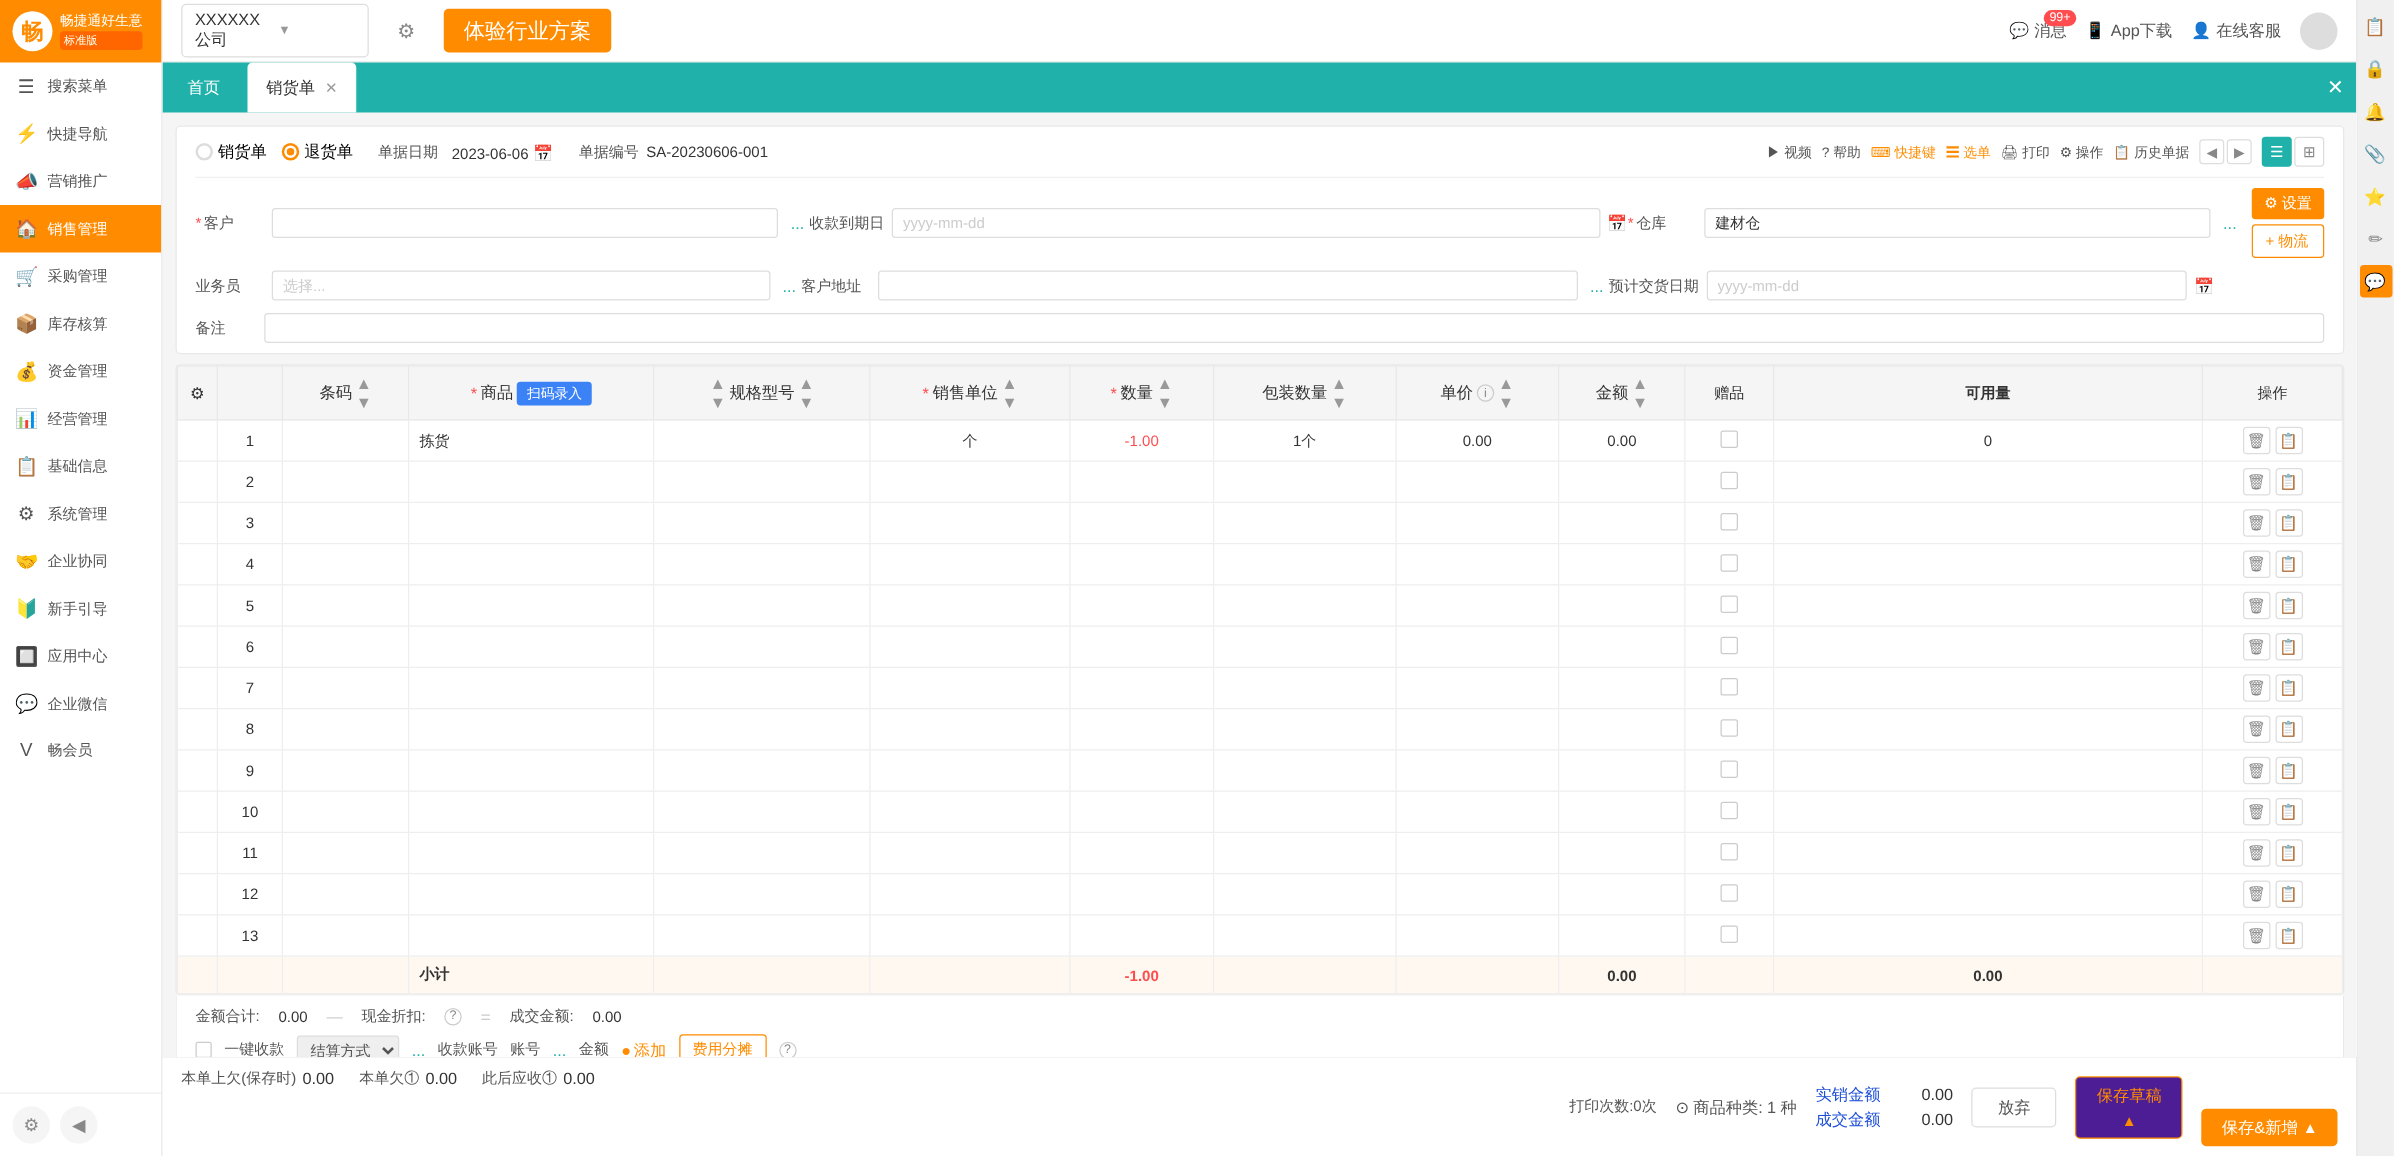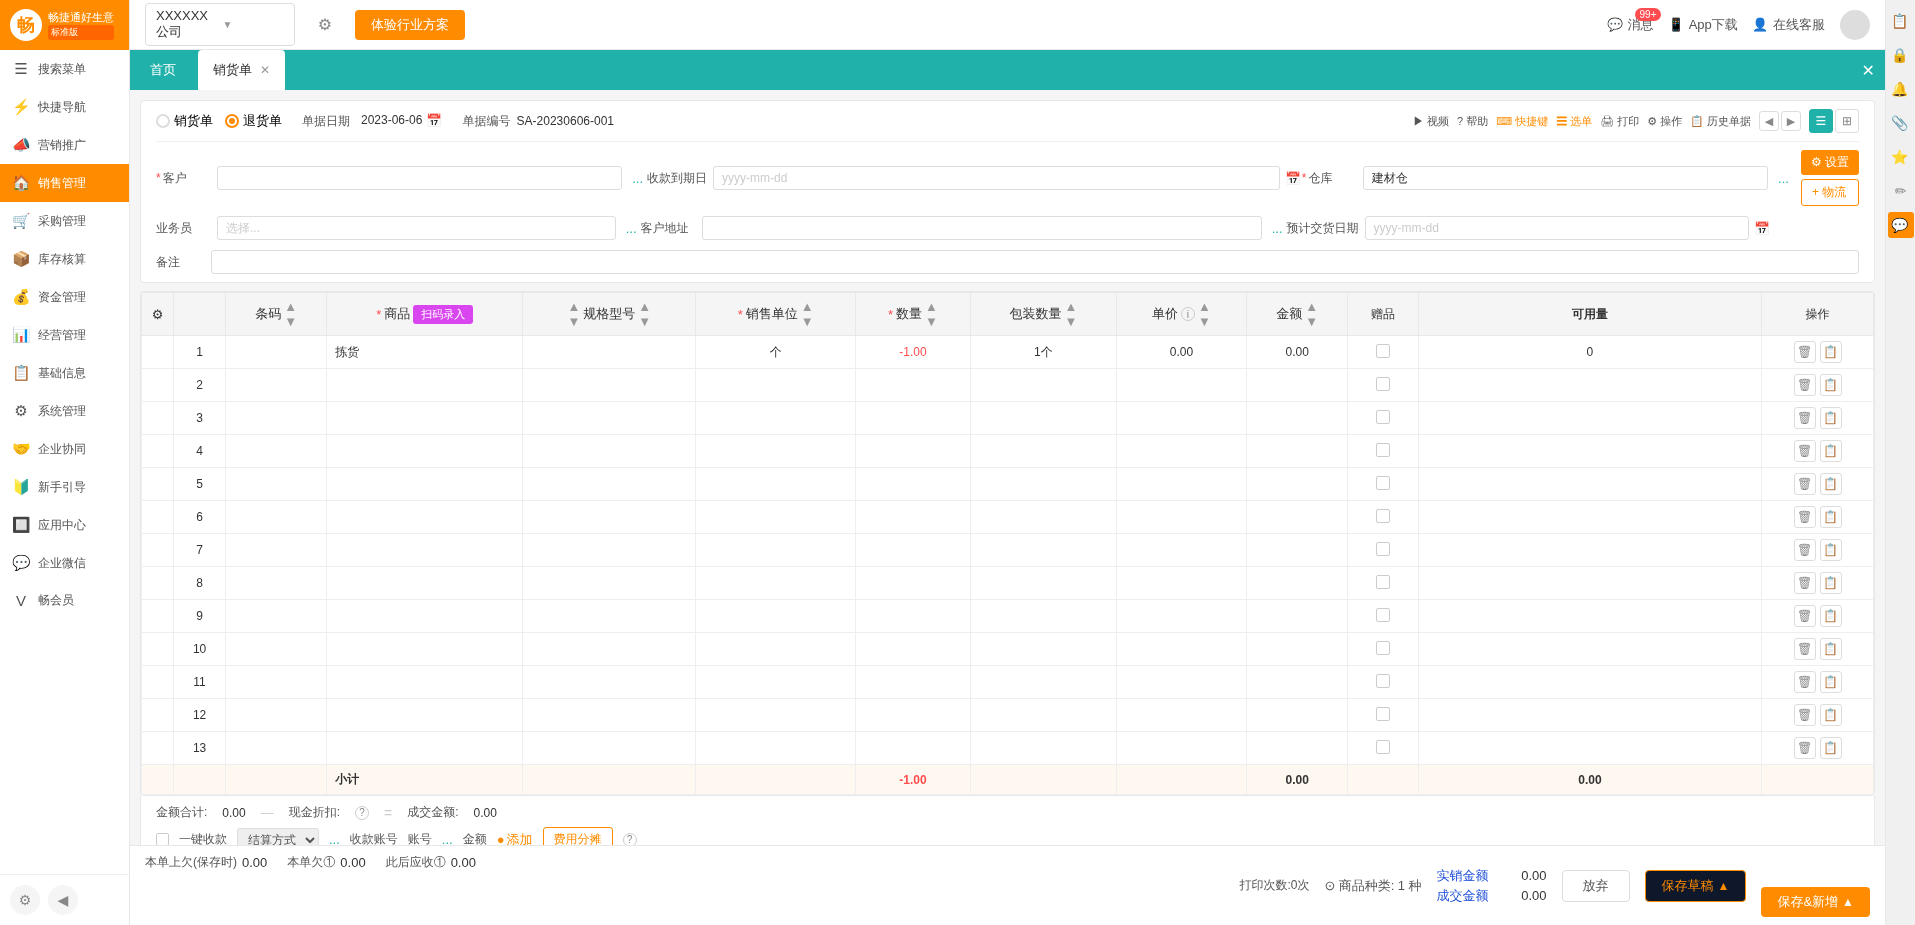--- a/index.html
+++ b/index.html
@@ -21,21 +21,21 @@
 
     
     .main { flex: 1; display: flex; flex-direction: column; height: 925px; overflow: hidden; }
 
     
     .topbar { background: #fff; height: 50px; display: flex; align-items: center; padding: 0 15px; gap: 15px; border-bottom: 1px solid #e8e8e8; flex-shrink: 0; }
     .topbar-company { display: flex; align-items: center; gap: 5px; border: 1px solid #ddd; border-radius: 4px; padding: 4px 10px; min-width: 150px; cursor: pointer; }
     .topbar-company span { flex: 1; font-size: 13px; color: #333; }
     .topbar-company .arrow { color: #999; font-size: 10px; }
     .topbar-gear { width: 30px; height: 30px; display: flex; align-items: center; justify-content: center; color: #888; cursor: pointer; font-size: 16px; }
-    .topbar-trial-btn { background: #ff8c00; color: #fff; border: none; border-radius: 4px; padding: 6px 16px; cursor: pointer; font-size: 13px; }
+    .topbar-trial-btn { background: #ff8c00; color: #fff; border: none; border-radius: 4px; padding: 6px 16px; cursor: pointer; font-size: 17px; }
     .topbar-right { margin-left: auto; display: flex; align-items: center; gap: 15px; }
     .topbar-right-item { display: flex; align-items: center; gap: 4px; cursor: pointer; color: #555; font-size: 12px; position: relative; }
     .badge { background: #ff4d4f; color: #fff; border-radius: 10px; font-size: 10px; padding: 1px 5px; position: absolute; top: -8px; right: -8px; }
     .topbar-avatar { width: 30px; height: 30px; border-radius: 50%; background: #ddd; }
 
     
     .tabbar { background: #20b2aa; height: 40px; display: flex; align-items: center; padding: 0; flex-shrink: 0; }
     .tab-home { padding: 0 20px; height: 40px; display: flex; align-items: center; color: #fff; cursor: pointer; font-size: 13px; }
     .tab-item { background: #fff; color: #333; padding: 0 15px; height: 40px; display: flex; align-items: center; gap: 8px; cursor: pointer; font-size: 13px; border-radius: 4px 4px 0 0; margin-left: 2px; }
     .tab-close { color: #999; font-size: 12px; cursor: pointer; }
@@ -51,21 +51,21 @@
     .form-label.required::before { content: '*'; color: #ff4d4f; margin-right: 2px; }
     .form-input { flex: 1; border: 1px solid #ddd; border-radius: 3px; padding: 4px 8px; font-size: 12px; color: #333; outline: none; min-width: 80px; }
     .form-input::placeholder { color: #ccc; }
     .form-dots { color: #20b2aa; cursor: pointer; padding: 0 4px; }
     .form-cal-icon { color: #999; cursor: pointer; }
     .radio-group { display: flex; align-items: center; gap: 12px; }
     .radio-item { display: flex; align-items: center; gap: 4px; cursor: pointer; }
     .radio-circle { width: 14px; height: 14px; border-radius: 50%; border: 2px solid #ddd; display: flex; align-items: center; justify-content: center; }
     .radio-circle.active { border-color: #ff8c00; }
     .radio-circle.active::after { content: ''; width: 6px; height: 6px; border-radius: 50%; background: #ff8c00; }
-    .date-field { display: flex; align-items: flex-start; gap: 4px; }
+    .date-field { display: flex; align-items: flex-end; gap: 4px; }
     .doc-number { display: flex; align-items: center; gap: 6px; }
     .doc-label { color: #555; font-size: 12px; }
     .doc-value { font-size: 12px; color: #333; }
     .toolbar-icons { margin-left: auto; display: flex; align-items: center; gap: 8px; }
     .toolbar-btn { font-size: 11px; color: #555; cursor: pointer; display: flex; align-items: center; gap: 2px; white-space: nowrap; }
     .toolbar-btn.orange { color: #ff8c00; }
     .nav-arrows { display: flex; gap: 2px; }
     .nav-arrow { width: 20px; height: 20px; border: 1px solid #ddd; border-radius: 3px; display: flex; align-items: center; justify-content: center; cursor: pointer; font-size: 11px; color: #888; }
     .view-switch { display: flex; gap: 2px; }
     .view-btn { width: 24px; height: 24px; border: 1px solid #ddd; border-radius: 3px; display: flex; align-items: center; justify-content: center; cursor: pointer; font-size: 12px; color: #888; }
@@ -78,21 +78,21 @@
     .header-top { display: flex; align-items: center; gap: 20px; padding-bottom: 8px; border-bottom: 1px solid #f0f0f0; position: relative; }
     .header-form-rows { padding-top: 8px; }
 
     
     .table-section { background: #fff; border: 1px solid #e8e8e8; border-radius: 4px; }
     table { width: 100%; border-collapse: collapse; }
     thead th { background: #f5f5f5; border: 1px solid #e8e8e8; padding: 6px 8px; font-size: 12px; color: #333; font-weight: normal; white-space: nowrap; text-align: center; }
     tbody td { border: 1px solid #eee; padding: 5px 8px; font-size: 12px; color: #333; text-align: center; height: 30px; }
     tbody td.red { color: #ff4d4f; }
     .subtotal-row td { background: #fff8f0; font-weight: bold; }
-    .scan-btn { background: #d946ef; color: #fff; border: none; border-radius: 3px; padding: 2px 8px; cursor: pointer; font-size: 11px; }
+    .scan-btn { background: #3b82f6; color: #fff; border: none; border-radius: 3px; padding: 2px 8px; cursor: pointer; font-size: 11px; }
     .col-actions { display: flex; align-items: center; justify-content: center; gap: 4px; }
     .icon-btn { width: 22px; height: 22px; border: 1px solid #ddd; border-radius: 3px; display: flex; align-items: center; justify-content: center; cursor: pointer; font-size: 12px; color: #888; background: #fff; }
     .checkbox-cell { width: 14px; height: 14px; border: 1px solid #ccc; border-radius: 2px; display: inline-block; }
     .sort-arrows { display: flex; flex-direction: column; font-size: 8px; color: #999; }
     th .th-content { display: flex; align-items: center; justify-content: center; gap: 3px; }
     .info-icon { width: 14px; height: 14px; border-radius: 50%; border: 1px solid #ccc; display: inline-flex; align-items: center; justify-content: center; font-size: 10px; color: #888; cursor: pointer; }
 
     
     .footer-section { background: #fff; border: 1px solid #e8e8e8; border-top: none; border-radius: 0 0 4px 4px; padding: 8px 15px; }
     .footer-row { display: flex; align-items: center; gap: 15px; }
@@ -110,21 +110,21 @@
     
     .bottombar { background: #fff; border-top: 1px solid #e8e8e8; padding: 8px 15px; display: flex; align-items: flex-start; gap: 20px; flex-shrink: 0; }
     .bottom-stat { display: flex; align-items: center; gap: 5px; font-size: 12px; color: #555; }
     .bottom-value { color: #333; }
     .bottom-right { margin-left: auto; display: flex; align-items: center; gap: 15px; }
     .bottom-summary { display: flex; flex-direction: column; align-items: flex-end; gap: 2px; }
     .bottom-summary-row { display: flex; align-items: center; gap: 8px; font-size: 12px; }
     .summary-label { color: #1d4ed8; }
     .summary-value { color: #333; min-width: 50px; text-align: right; }
     .btn-abandon { border: 1px solid #ddd; background: #fff; color: #555; border-radius: 4px; padding: 6px 20px; cursor: pointer; font-size: 13px; }
-    .btn-save-draft { border: 1px solid #ff8c00; background: #0f172a; color: #ff8c00; border-radius: 4px; padding: 6px 16px; cursor: pointer; font-size: 13px; display: flex; align-items: center; gap: 4px; }
+    .btn-save-draft { border: 1px solid #ff8c00; background: #4c1d95; color: #ff8c00; border-radius: 4px; padding: 6px 16px; cursor: pointer; font-size: 13px; display: flex; align-items: center; gap: 4px; flex-direction: column; }
     .btn-save-new { background: #ff8c00; color: #fff; border: none; border-radius: 4px; padding: 6px 16px; cursor: pointer; font-size: 13px; display: flex; align-items: center; gap: 4px; margin-top: 33px; }
     .btn-arrow { font-size: 12px; }
 
     
     .right-panel { width: 30px; background: #f0f0f0; display: flex; flex-direction: column; align-items: center; padding: 8px 0; gap: 8px; flex-shrink: 0; border-left: 1px solid #e8e8e8; }
     .rp-icon { width: 26px; height: 26px; display: flex; align-items: center; justify-content: center; font-size: 14px; color: #888; cursor: pointer; border-radius: 3px; }
     .rp-icon.active { background: #ff8c00; color: #fff; }
   </style>
 </head>
 <body>

